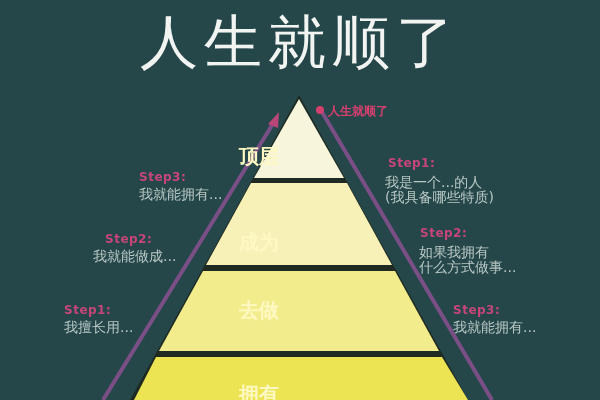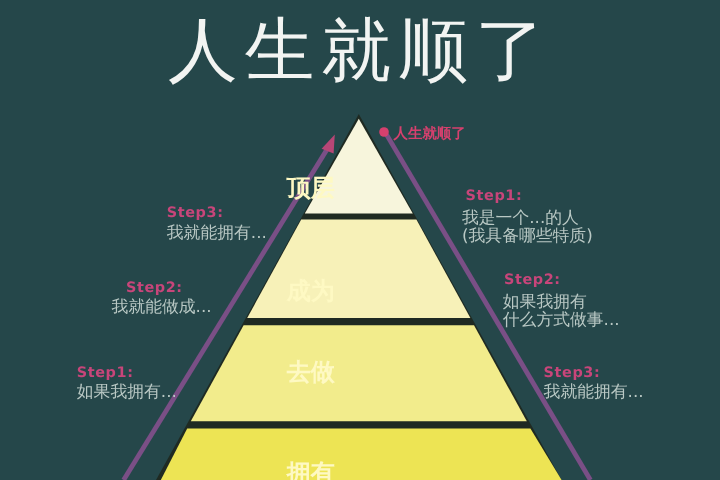--- a/index.html
+++ b/index.html
@@ -40,21 +40,21 @@
 <div class="layer-label" style="left:239px; top:297px;">去做</div>
 <div class="layer-label" style="left:239px; top:381px;">拥有</div>
 
 <div class="mindset" style="left:328px; top:103px;">人生就顺了</div>
 
 <div class="step-title" style="left:139px; top:170px;">Step3:</div>
 <div class="step-text" style="left:139px; top:187px;">我就能拥有...</div>
 <div class="step-title" style="left:105px; top:232px;">Step2:</div>
 <div class="step-text" style="left:93px; top:249px;">我就能做成...</div>
 <div class="step-title" style="left:64px; top:303px;">Step1:</div>
-<div class="step-text" style="left:64px; top:320px;">如果我拥有...</div>
+<div class="step-text" style="left:64px; top:320px;">我擅长用...</div>
 
 <div class="step-title" style="left:388px; top:156px;">Step1:</div>
 <div class="step-text" style="left:385px; top:175px;">我是一个...的人
 (我具备哪些特质)</div>
 <div class="step-title" style="left:420px; top:226px;">Step2:</div>
 <div class="step-text" style="left:419px; top:245px;">如果我拥有
 什么方式做事...</div>
 <div class="step-title" style="left:453px; top:303px;">Step3:</div>
 <div class="step-text" style="left:453px; top:320px;">我就能拥有...</div>
 

